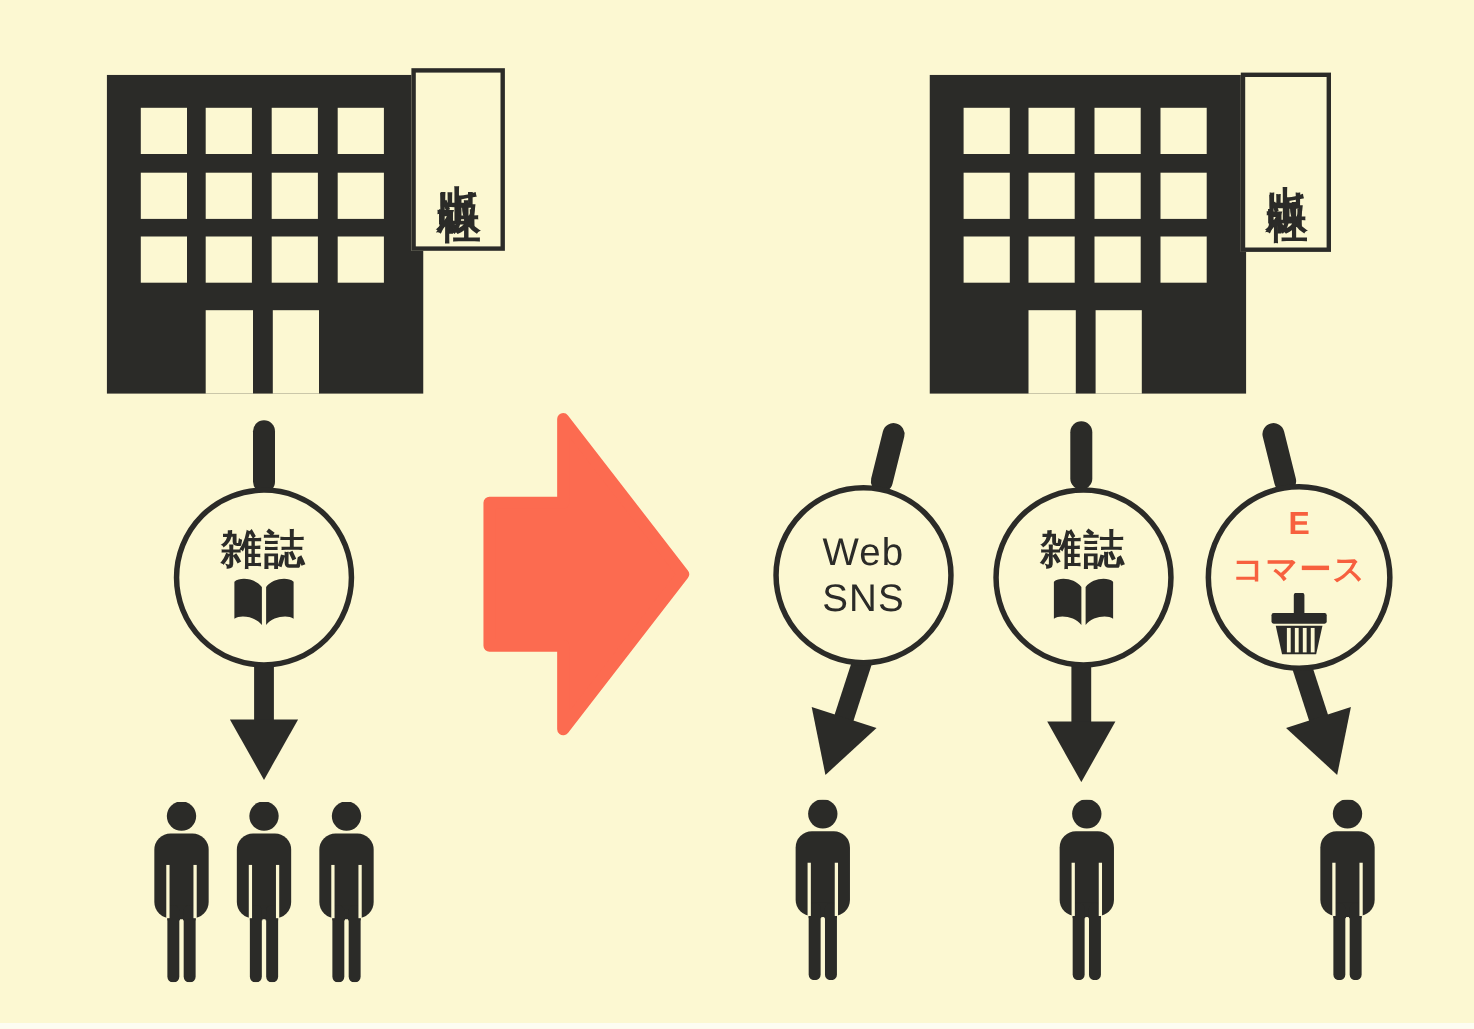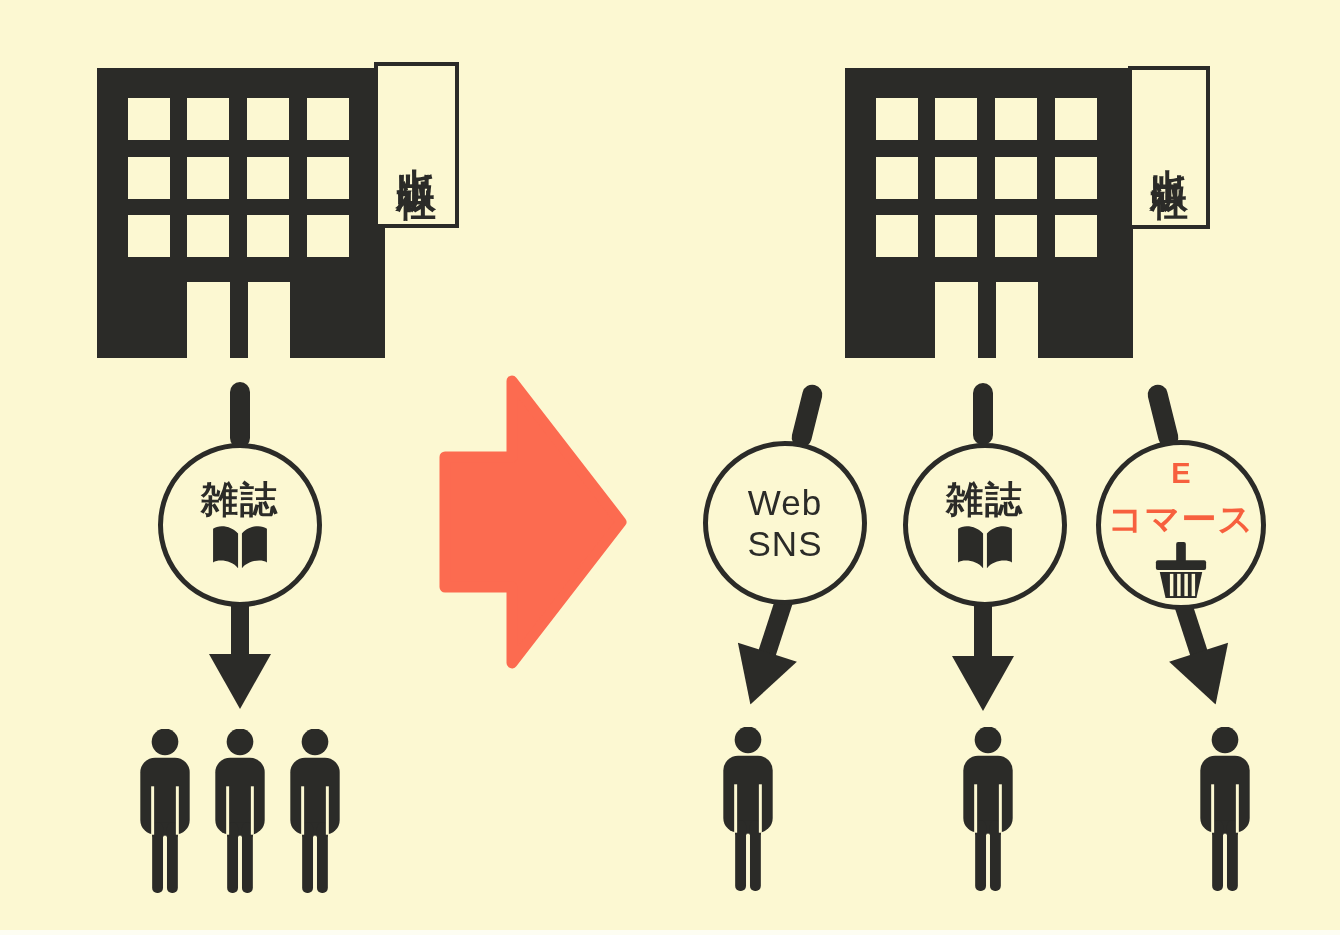--- a/index.html
+++ b/index.html
@@ -28,21 +28,21 @@
     background:var(--ink);border-radius:10px;width:20px;z-index:1;
   }
   .circle{
     box-sizing:border-box;background:var(--bg);border:5px solid var(--ink);border-radius:50%;
     display:flex;flex-direction:column;align-items:center;justify-content:center;
     z-index:2;text-align:center;
   }
   .circle-label{font-weight:800;color:var(--ink);font-size:37px;letter-spacing:2px;line-height:1.05;}
   .ws-label{font-weight:400;color:var(--ink);font-size:35px;line-height:1.18;letter-spacing:1px;}
   .ecom-line1{font-weight:800;color:var(--ecom);font-size:29px;line-height:1.05;}
-  .ecom-line2{font-weight:800;color:var(--ecom);font-size:35px;line-height:1.1;letter-spacing:1px;margin-top:12px;}
+  .ecom-line2{font-weight:800;color:var(--ecom);font-size:29px;line-height:1.1;letter-spacing:1px;margin-top:12px;}
   .dn-arrow{z-index:1;}
   .bottom-strip{left:0;bottom:0;width:100%;height:5px;background:#FDFDF2;}
 </style>
 </head>
 <body>
 
 <div class="canvas">
 
   <div class="abs" style="left:0;top:0;width:640px;height:935px;">
 

